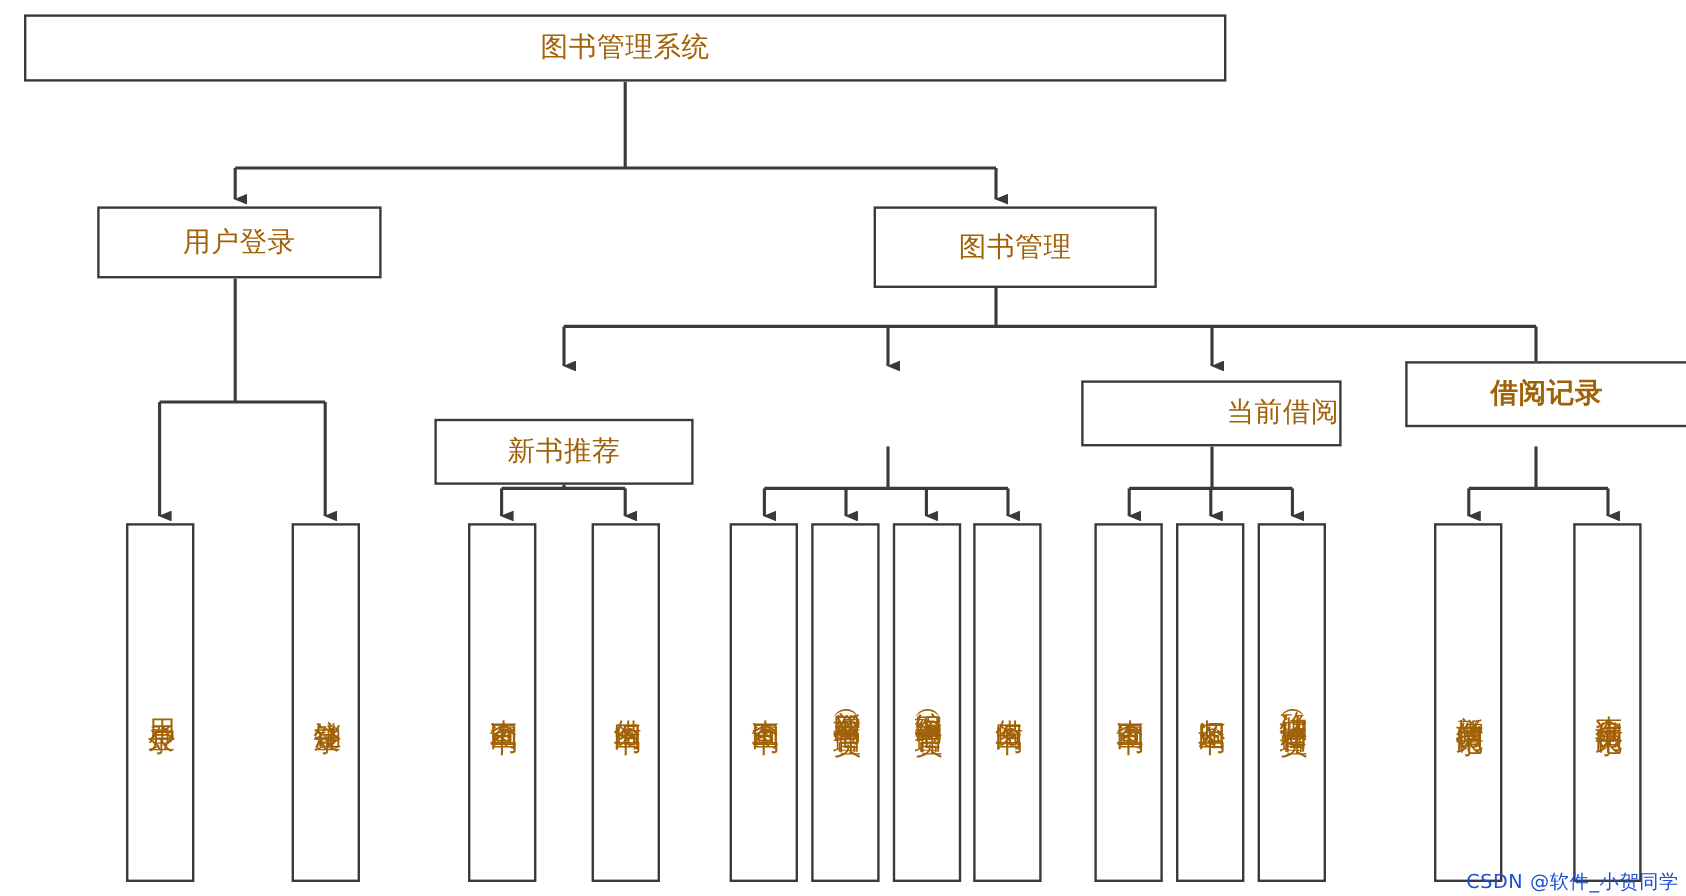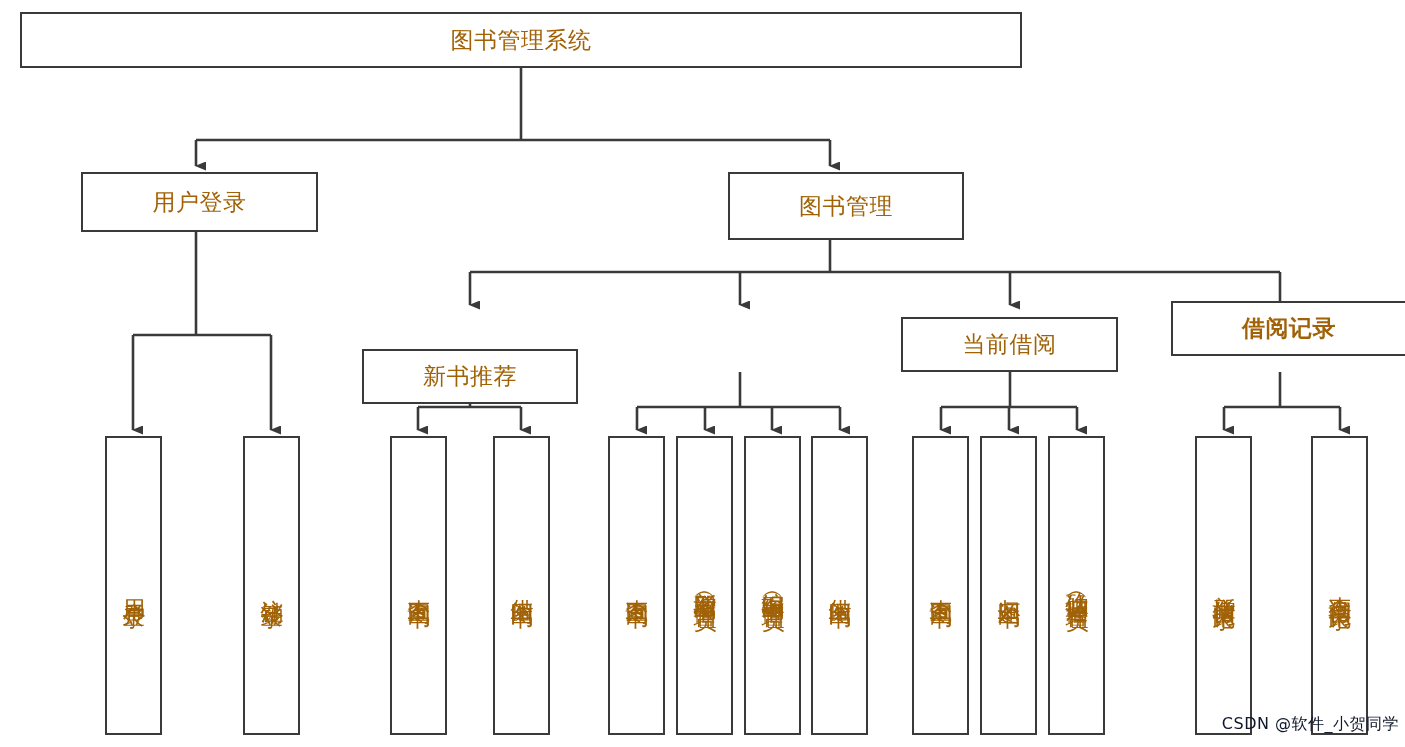--- a/index.html
+++ b/index.html
@@ -61,23 +61,23 @@
     text-orientation: upright;
     -webkit-writing-mode: vertical-rl;
     font-size: 23px;
     line-height: 1.12;
     letter-spacing: 2.5px;
     white-space: nowrap;
   }
   #watermark {
     position: absolute;
     right: 6px;
-    bottom: 12px;
+    bottom: 1px;
     font-size: 16px;
-    color: #0f172a;
+    color: #1d4ed8;
     letter-spacing: 0.5px;
     z-index: 5;
     white-space: nowrap;
   }
 </style>
 </head>
 <body>
 
 <div id="diagram-canvas">
 
@@ -141,21 +141,21 @@
 
   <div class="node h-node" style="left:712px; top:172px; width:236px; height:68px;margin-left:16px;">
     <span class="node-label">图书管理</span>
   </div>
 
   <div class="node h-node" style="left:362px; top:317px; width:216px; height:55px;margin-top:32px;">
     <span class="node-label">新书推荐</span>
   </div>
 
 
-  <div class="node h-node" style="left:901px; top:317px; width:217px; height:55px;">
+  <div class="node h-node" style="left:901px; top:317px; width:217px; height:55px;justify-content:flex-end;">
     <span class="node-label">当前借阅</span>
   </div>
 
   <div class="node h-node" style="left:1171px; top:301px; width:236px; height:55px;font-weight:bold;">
     <span class="node-label">借阅记录</span>
   </div>
 
   <div class="node v-node" style="left:105px; top:436px; width:57px; height:299px;">
     <span class="node-label">用户登录</span>
   </div>

